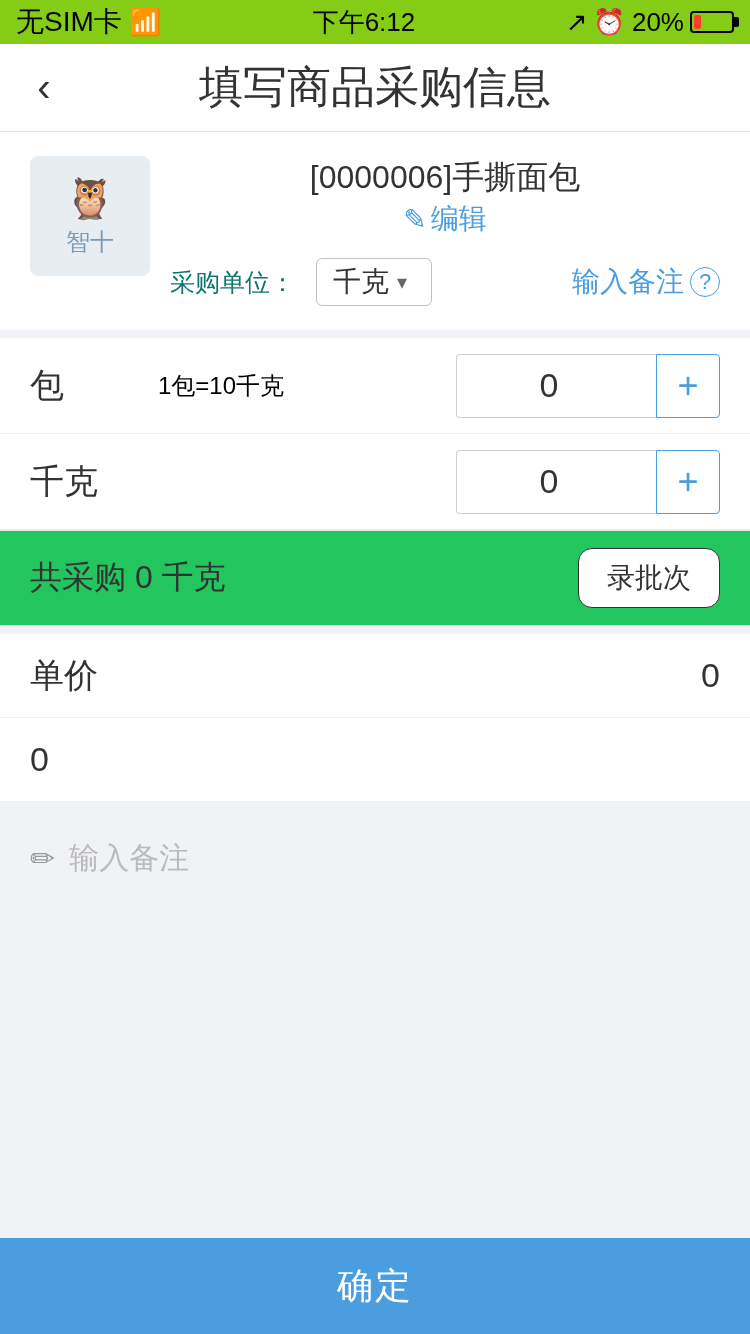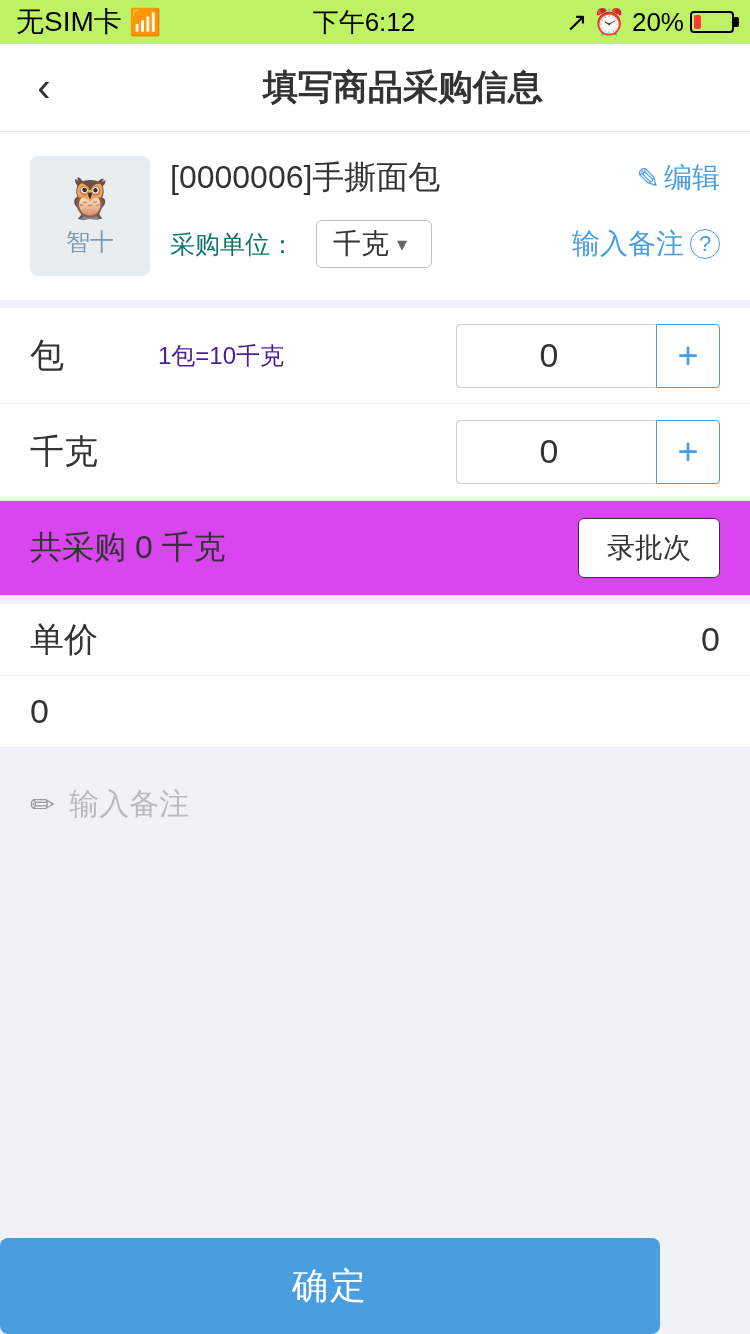--- a/index.html
+++ b/index.html
@@ -9,21 +9,21 @@
       min-height: 1334px;
       font-family: -apple-system, "PingFang SC", "Helvetica Neue", Arial, sans-serif;
       background: #f0f2f5;
       font-size: 32px;
       color: #333;
     }
 
     
     .status-bar {
       height: 44px;
-      background: #bef264;
+      background: #84cc16;
       display: flex;
       align-items: center;
       justify-content: space-between;
       padding: 0 16px;
       font-size: 28px;
       color: #000;
     }
     .status-left { display: flex; align-items: center; gap: 8px; }
     .status-center { font-size: 26px; font-weight: 500; }
     .status-right { display: flex; align-items: center; gap: 6px; font-size: 26px; }
@@ -55,24 +55,23 @@
       align-items: center;
       justify-content: center;
       font-size: 40px;
       color: #333;
       cursor: pointer;
     }
     .nav-title {
       position: absolute;
       left: 50%;
       transform: translateX(-50%);
-      font-size: 35px;
-      font-weight: 700;
-      color: #333;
-      margin-left: 28px;
+      font-size: 44px;
+      font-weight: 400;
+      color: #333;
     }
 
     
     .product-card {
       background: #fff;
       padding: 24px 30px;
       display: flex;
       align-items: flex-start;
       gap: 20px;
       border-bottom: 8px solid #f0f2f5;
@@ -93,20 +92,21 @@
     .product-image .owl-icon {
       font-size: 40px;
       margin-bottom: 4px;
     }
     .product-info { flex: 1; }
     .product-name-row {
       display: flex;
       align-items: center;
       justify-content: space-between;
       margin-bottom: 20px;
+      flex-direction: column;
     }
     .product-name { font-size: 32px; color: #333; font-weight: 400; }
     .edit-btn {
       color: #4a9ee0;
       font-size: 28px;
       display: flex;
       align-items: center;
       gap: 4px;
       cursor: pointer;
     }
@@ -148,21 +148,21 @@
       height: 96px;
       border-bottom: 1px solid #eee;
     }
     .quantity-label {
       font-size: 34px;
       color: #333;
       min-width: 120px;
     }
     .quantity-sublabel {
       font-size: 24px;
-      color: #4c1d95;
+      color: #000000;
       margin-left: 8px;
       flex: 1;
     }
     .quantity-input-wrap {
       display: flex;
       align-items: center;
       gap: 0;
       margin-left: auto;
     }
     .quantity-input {
@@ -186,53 +186,53 @@
       font-size: 36px;
       display: flex;
       align-items: center;
       justify-content: center;
       cursor: pointer;
       border-radius: 0 4px 4px 0;
     }
 
     
     .summary-row {
-      background: #d946ef;
+      background: #22c55e;
       height: 96px;
       display: flex;
       align-items: center;
       padding: 0 30px;
       border-top: 1px solid #e5e8ed;
       border-bottom: 1px solid #e5e8ed;
     }
     .summary-text {
       font-size: 32px;
       color: #333;
       flex: 1;
     }
     .record-batch-btn {
       border: 1px solid #333;
-      border-radius: 6px;
+      border-radius: 14px;
       padding: 10px 28px;
       font-size: 28px;
       color: #333;
       background: #fff;
       cursor: pointer;
     }
 
     
     .price-section {
       background: #fff;
       margin-top: 8px;
     }
     .price-row {
       display: flex;
       align-items: center;
       padding: 0 30px;
-      height: 72px;
+      height: 84px;
       border-bottom: 1px solid #eee;
     }
     .price-label {
       font-size: 34px;
       color: #333;
       flex: 1;
     }
     .price-value {
       font-size: 34px;
       color: #333;
@@ -256,28 +256,27 @@
       background: #f0f2f5;
       flex: 1;
       min-height: 300px;
     }
 
     
     .confirm-btn-wrap {
       position: fixed;
       bottom: 0;
       left: 0;
-      width: 660px;
+      width: 750px;
       background: #4a9ee0;
       height: 96px;
       display: flex;
       align-items: center;
       justify-content: center;
       cursor: pointer;
-      border-radius: 8px;
     }
     .confirm-btn-label {
       font-size: 36px;
       color: #fff;
       font-weight: 500;
       letter-spacing: 2px;
     }
 
     
     .wifi-icon { font-size: 26px; }

